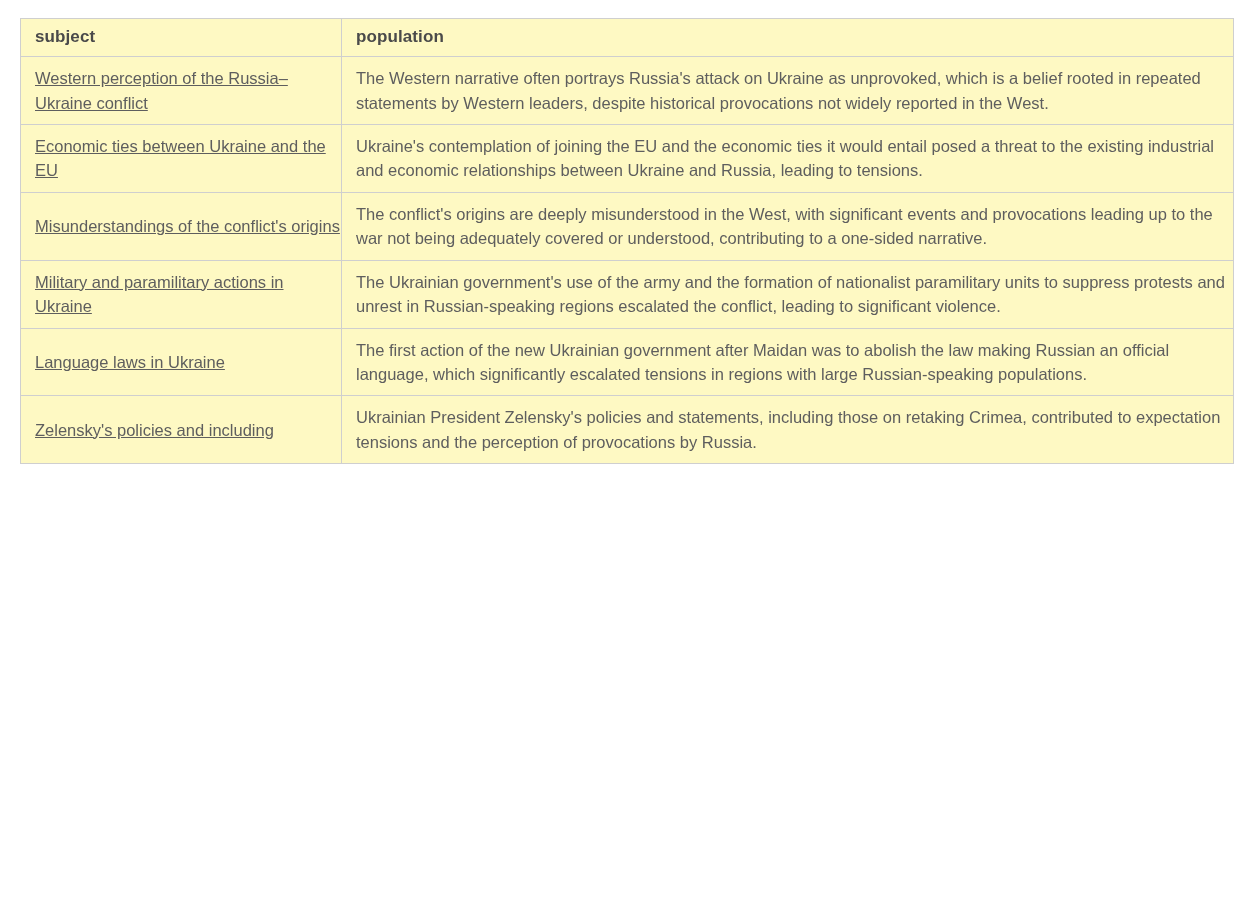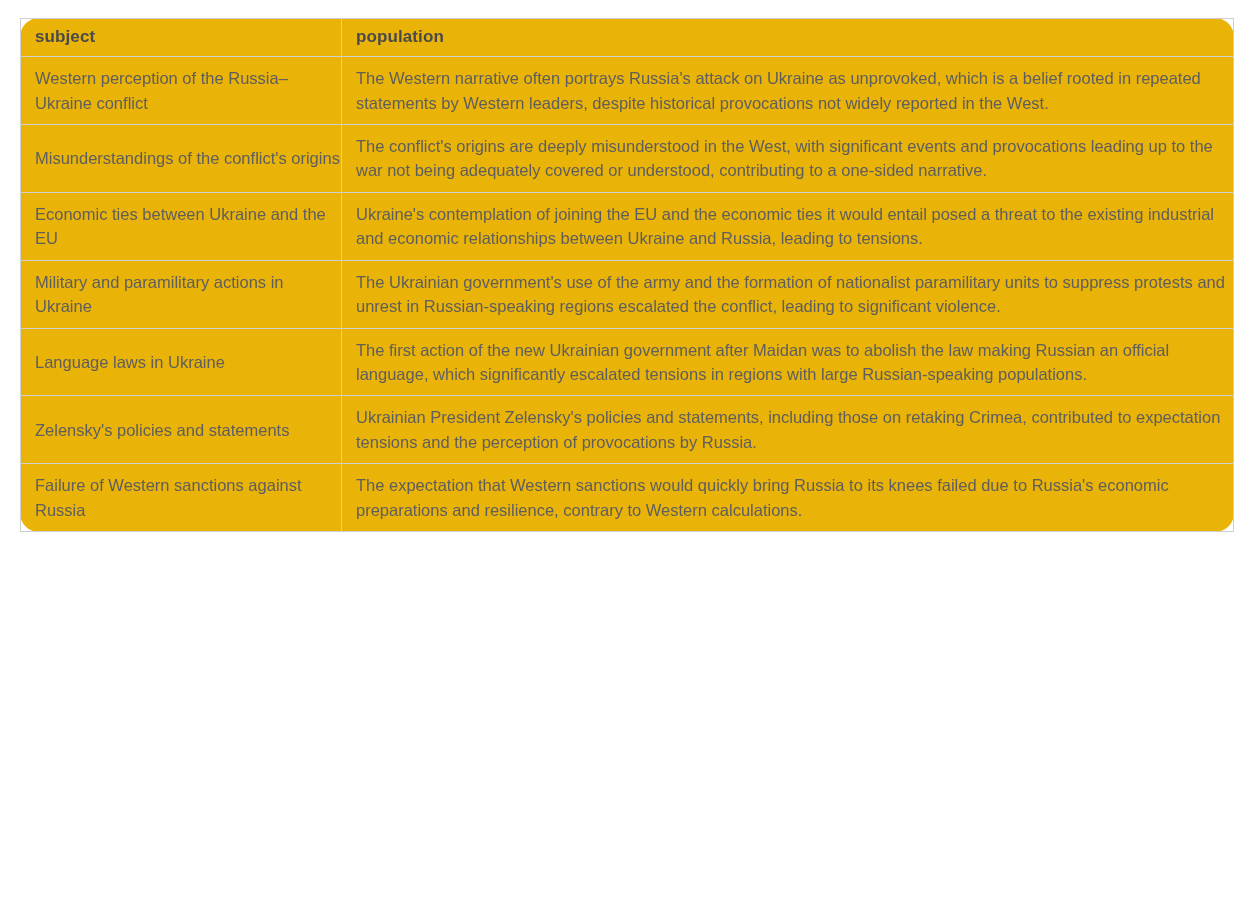--- a/index.html
+++ b/index.html
@@ -25,22 +25,21 @@
   .table-wrap {
     position: absolute;
     left: 20px;
     top: 18px;
     width: 1213px;
   }
   table.data-table {
     width: 1213px;
     border-collapse: collapse;
     table-layout: fixed;
-    background: #eab308;
-    border-radius: 19px;
+    background: #fef9c3;
   }
   table.data-table col.col-subject { width: 321px; }
   table.data-table col.col-statement { width: 892px; }
 
   table.data-table th,
   table.data-table td {
     border: 1px solid #cfcfcf;
     vertical-align: middle;
     text-align: left;
     padding: 9px 14px 9px 14px;
@@ -56,20 +55,21 @@
   }
   table.data-table tbody td {
     font-size: 16.5px;
     font-weight: normal;
     color: #5e5e5e;
     line-height: 1.48;
   }
   table.data-table tbody td.cell-subject {
     padding-left: 14px;
     padding-right: 0;
+    text-decoration: underline;
   }
   table.data-table tbody td.cell-statement {
     padding-left: 14px;
     padding-right: 6px;
     vertical-align: middle;
   }
 </style>
 </head>
 <body>
 
@@ -85,39 +85,35 @@
           <th>subject</th>
           <th>population</th>
         </tr>
       </thead>
       <tbody id="table-body">
       <tr>
             <td class="cell-subject">Western perception of the Russia–Ukraine conflict</td>
             <td class="cell-statement">The Western narrative often portrays Russia's attack on Ukraine as unprovoked, which is a belief rooted in repeated statements by Western leaders, despite historical provocations not widely reported in the West.</td>
           </tr>
           <tr>
+            <td class="cell-subject">Economic ties between Ukraine and the EU</td>
+            <td class="cell-statement">Ukraine's contemplation of joining the EU and the economic ties it would entail posed a threat to the existing industrial and economic relationships between Ukraine and Russia, leading to tensions.</td>
+          </tr>
+          <tr>
             <td class="cell-subject">Misunderstandings of the conflict's origins</td>
             <td class="cell-statement">The conflict's origins are deeply misunderstood in the West, with significant events and provocations leading up to the war not being adequately covered or understood, contributing to a one-sided narrative.</td>
-          </tr>
-          <tr>
-            <td class="cell-subject">Economic ties between Ukraine and the EU</td>
-            <td class="cell-statement">Ukraine's contemplation of joining the EU and the economic ties it would entail posed a threat to the existing industrial and economic relationships between Ukraine and Russia, leading to tensions.</td>
           </tr>
           <tr>
             <td class="cell-subject">Military and paramilitary actions in Ukraine</td>
             <td class="cell-statement">The Ukrainian government's use of the army and the formation of nationalist paramilitary units to suppress protests and unrest in Russian-speaking regions escalated the conflict, leading to significant violence.</td>
           </tr>
           <tr>
             <td class="cell-subject">Language laws in Ukraine</td>
             <td class="cell-statement">The first action of the new Ukrainian government after Maidan was to abolish the law making Russian an official language, which significantly escalated tensions in regions with large Russian-speaking populations.</td>
           </tr>
           <tr>
-            <td class="cell-subject">Zelensky's policies and statements</td>
+            <td class="cell-subject">Zelensky's policies and including</td>
             <td class="cell-statement">Ukrainian President Zelensky's policies and statements, including those on retaking Crimea, contributed to expectation tensions and the perception of provocations by Russia.</td>
-          </tr>
-          <tr>
-            <td class="cell-subject">Failure of Western sanctions against Russia</td>
-            <td class="cell-statement">The expectation that Western sanctions would quickly bring Russia to its knees failed due to Russia's economic preparations and resilience, contrary to Western calculations.</td>
           </tr>
         </tbody>
     </table>
   </div>
 </div>
 
 </body></html>

